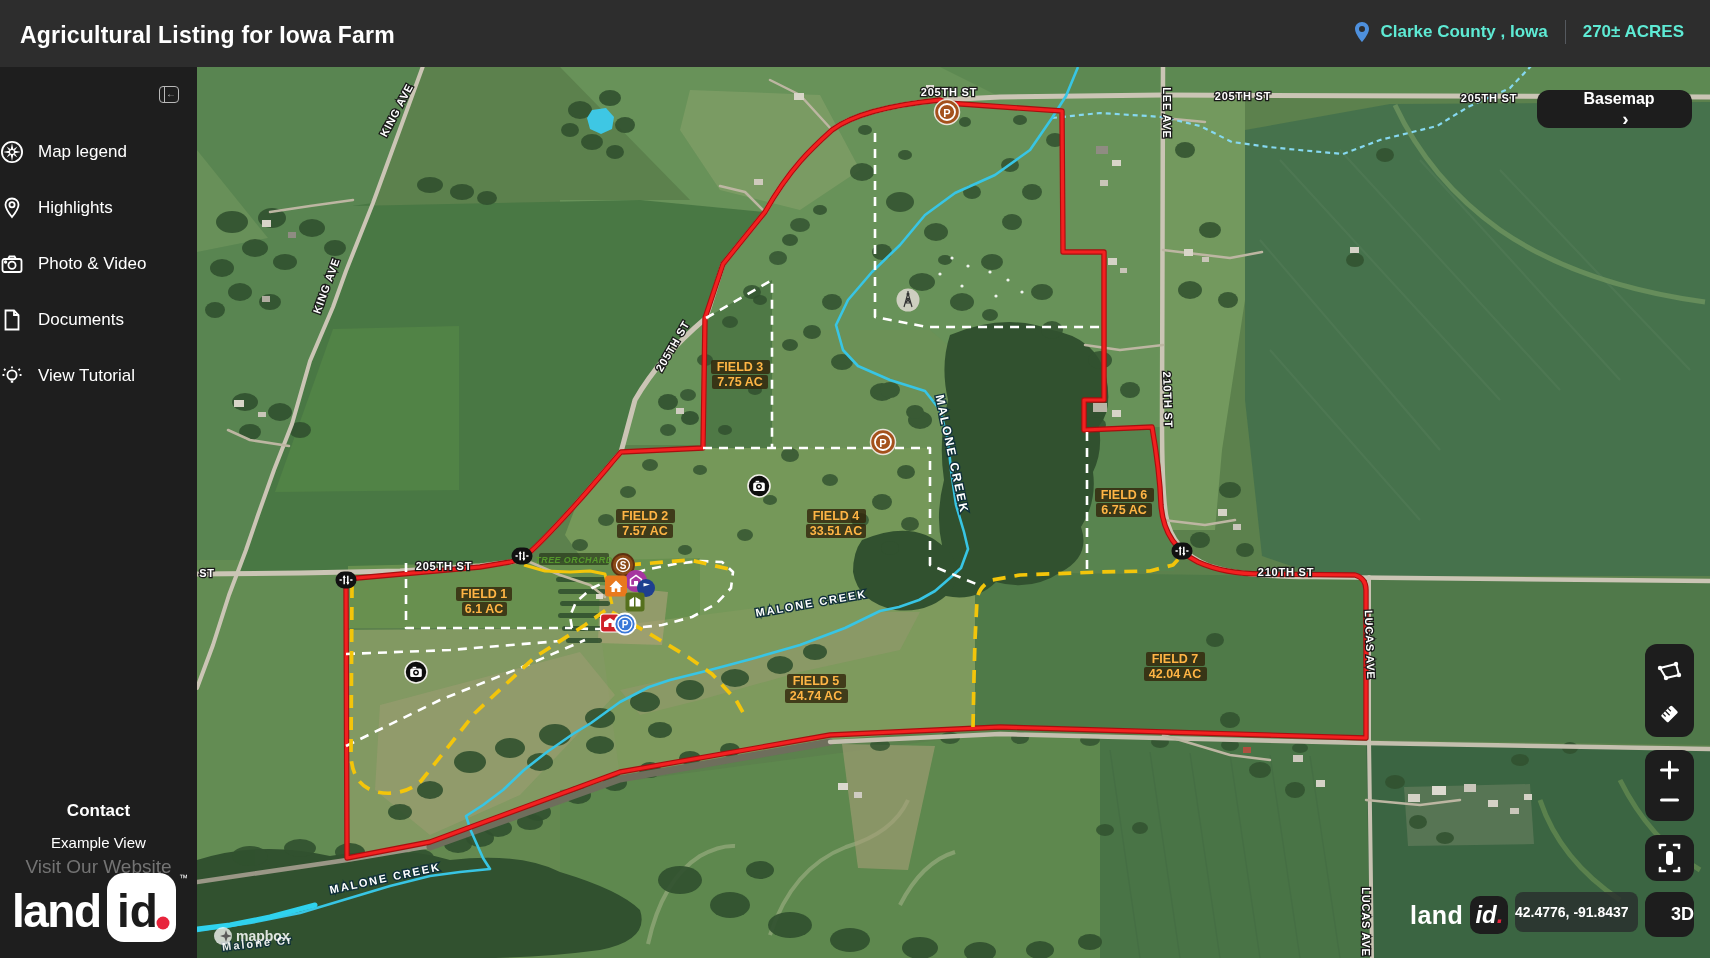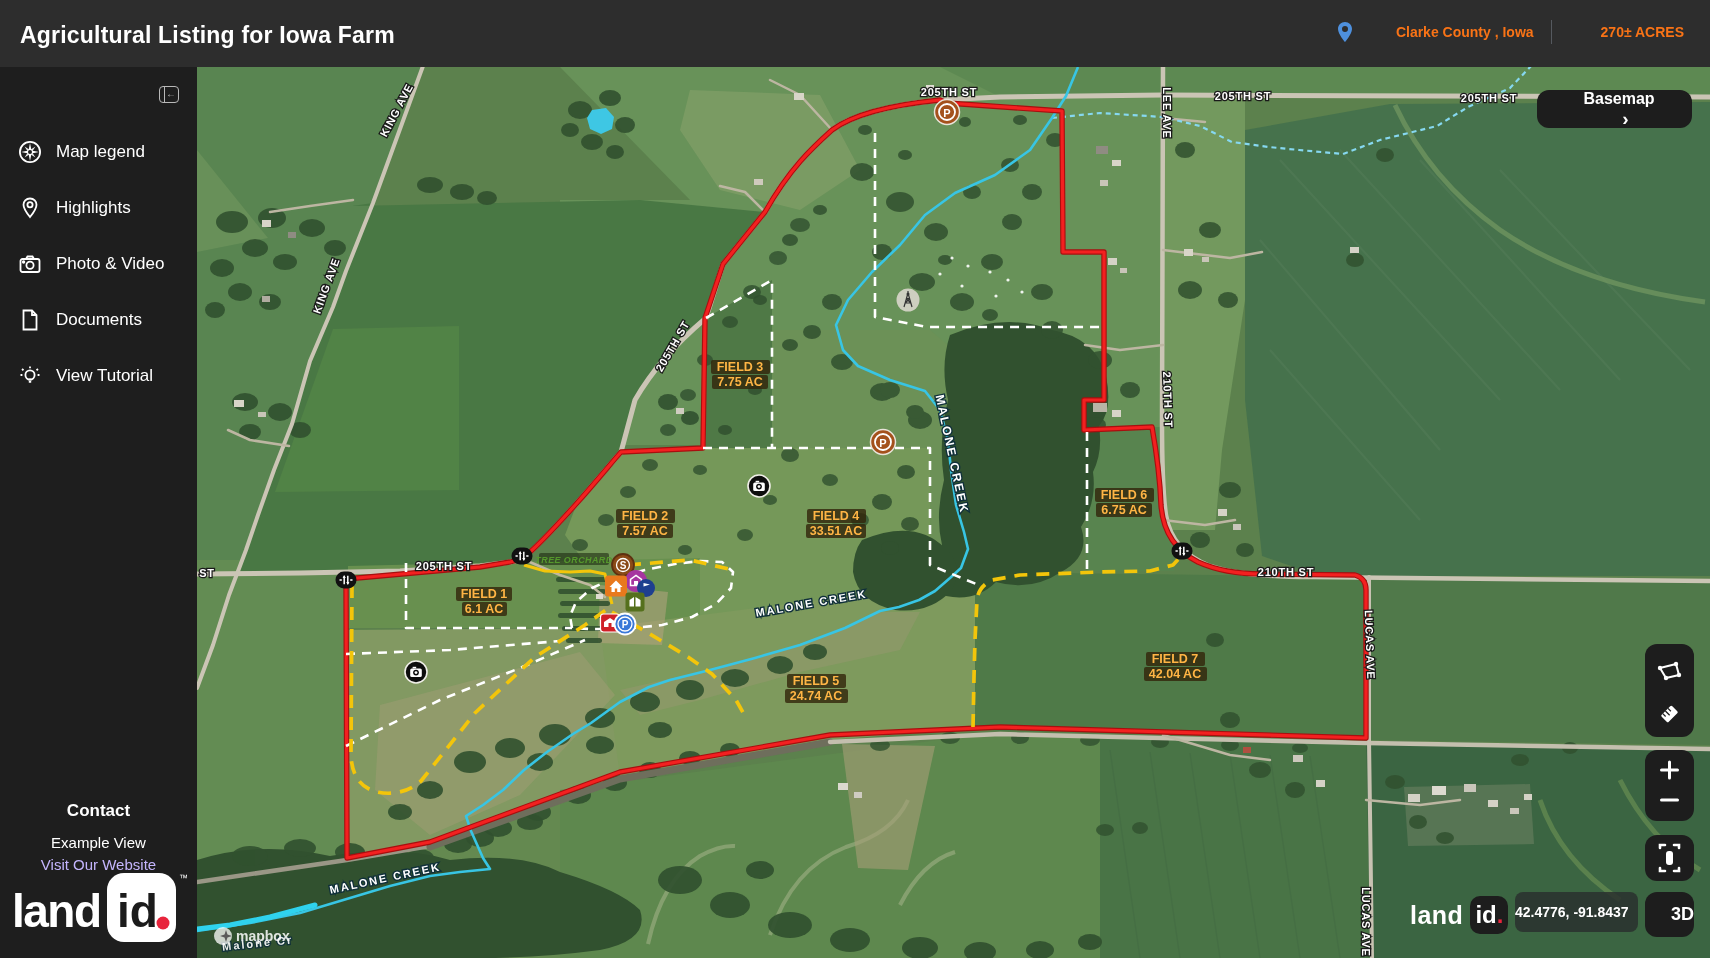--- a/index.html
+++ b/index.html
@@ -1,46 +1,46 @@
 <!DOCTYPE html>
 <html><head>
 <meta charset="utf-8">
 <style>
   * { margin:0; padding:0; box-sizing:border-box; }
   html,body { width:1710px; height:958px; overflow:hidden; background:#1f1f1f;
     font-family:"Liberation Sans", sans-serif; }
   #topbar { position:absolute; left:0; top:0; width:1710px; height:67px; background:#2d2d2d; z-index:30; }
   #topbar h1 { position:absolute; left:20px; top:22px; font-size:23px; font-weight:bold; color:#fff; letter-spacing:0.2px; }
   .tb-right { position:absolute; right:26px; top:20px; display:flex; align-items:center; gap:11px; }
-  .tb-right .loc { color:#f97316; font-size:14px; font-weight:bold;margin-left:32px; }
+  .tb-right .loc { color:#5eead4; font-size:17px; font-weight:bold; }
   .tb-right .div { width:1px; height:24px; background:#55595f; margin:0 6px; }
   #sidebar { position:absolute; left:0; top:67px; width:197px; height:891px; background:#1e1e1e; z-index:25; }
   .collapse { position:absolute; right:18px; top:19px; width:20px; height:17px; border:1.6px solid #b9b9b9; border-radius:4px; }
   .collapse:before { content:""; position:absolute; left:4px; top:0; width:0; height:100%; border-left:1.6px solid #b9b9b9; }
   .collapse:after { content:"\2190"; position:absolute; left:6px; top:0px; font-size:10px; color:#b9b9b9; line-height:14px; }
   .menu { position:absolute; left:0; top:57px; width:100%; }
-  .mi { display:flex; align-items:center; height:56px; padding-left:18px; color:#fff; font-size:17px; }
+  .mi { display:flex; align-items:center; height:56px; color:#fff; font-size:17px; }
   .mi svg { width:24px; height:24px; margin-right:14px; flex:none; }
   .contact { position:absolute; left:0; top:734px; width:100%; text-align:center; color:#fff; }
   .contact .c1 { font-size:17px; font-weight:bold; }
   .contact .c2 { font-size:15px; margin-top:13px; }
-  .contact .c3 { font-size:15px; margin-top:5px; color:#c4b5fd; }
+  .contact .c3 { font-size:19px; margin-top:5px; color:#737373; }
   .logo { position:absolute; left:0px; top:800px; width:100%; height:80px; }
   #mapwrap { position:absolute; left:197px; top:67px; width:1513px; height:891px; overflow:hidden; background:#6489524; }
   #mapsvg { position:absolute; left:0; top:0; }
   .ctl { position:absolute; background:#1d1d1d; border-radius:12px; z-index:20; }
   #basemapBtn { left:1340px; top:23px; width:155px; height:38px; color:#fff; display:flex; align-items:center;flex-direction:column; }
   #basemapBtn .txt { font-weight:bold; font-size:16px; margin-left:9px; }
   #basemapBtn .chev { margin-left:22px; font-size:19px; font-weight:bold; }
   #coordbox { left:1318px; top:825px; width:123px; height:40px; background:rgba(42,48,46,0.85); border-radius:8px;
      color:#fff; font-size:14px; font-weight:bold; line-height:40px; z-index:20; position:absolute;}
   .landid-wm { position:absolute; left:1213px; top:829px; z-index:20; display:flex; align-items:center; }
   .landid-wm .t { color:#fff; font-size:25px; font-weight:bold; letter-spacing:0.5px; }
   .landid-wm .box { width:38px; height:38px; background:#1d1d1d; border-radius:10px; margin-left:7px; position:relative;
-      color:#fff; font-size:24px; font-weight:bold; text-align:center; line-height:38px;}
+      color:#fff; font-size:24px; font-weight:bold; text-align:center; line-height:38px;font-style:italic;}
 </style>
 </head>
 <body>
 
 <div id="topbar">
 
   <h1>Agricultural Listing for Iowa Farm</h1>
 
   <div class="tb-right">
 

